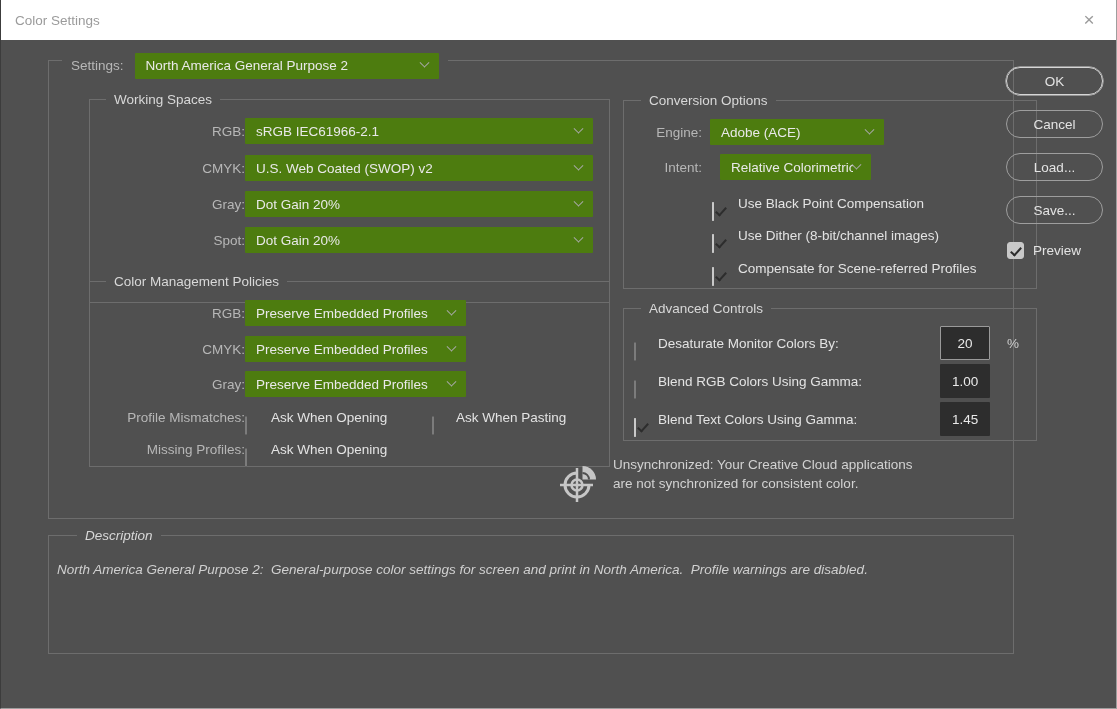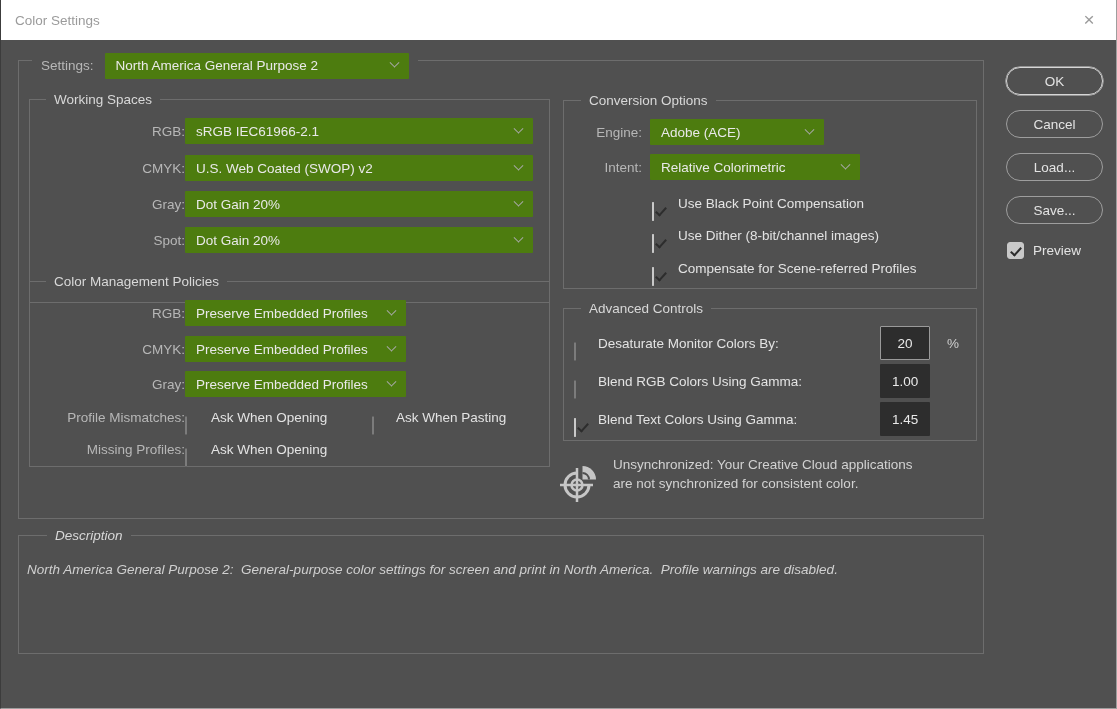--- a/index.html
+++ b/index.html
@@ -20,21 +20,21 @@
   .titlebar .title { margin-left:14px; font-size:13.5px; color:#9b9b9b; }
   .close-btn {
     position:absolute; right:6px; top:0; width:42px; height:40px;
     display:flex; align-items:center; justify-content:center;
     color:#9b9b9b; font-size:19px; cursor:default;
   }
 
   
   .body { position:absolute; left:0; top:40px; width:1115px; height:668px; }
 
-  .gbox { position:absolute; border:1px solid #6d6d6d; }
+  .gbox { position:absolute; border:1px solid #6d6d6d;margin-left:30px; }
   .gbox-legend {
     position:absolute; top:-9px; background:#505050; padding:0 8px;
     font-size:13.5px; color:#d8d8d8; white-space:nowrap; line-height:17px;
   }
 
   .row { position:absolute; left:0; right:0; height:26px; }
   .row > * { position:absolute; top:50%; transform:translateY(-50%); }
 
   .field-label { font-size:13.5px; color:#b7b7b7; text-align:right; white-space:nowrap; }
 
@@ -191,21 +191,21 @@
 
         <div class="row" style="top:18px;">
           <span class="field-label" style="left:8px; width:70px;">Engine:</span>
           <div class="dd" style="left:86px; width:174px;">
             <span class="dd-text">Adobe (ACE)</span>
             <span class="chev"></span>
           </div>
         </div>
         <div class="row" style="top:53px;">
           <span class="field-label" style="left:8px; width:70px;">Intent:</span>
-          <div class="dd" style="left:86px; width:210px;">
+          <div class="dd" style="left:96px; width:151px;">
             <span class="dd-text">Relative Colorimetric</span>
             <span class="chev"></span>
           </div>
         </div>
 
         <div class="row" style="top:92px; height:20px;">
           <span class="cb checked" style="left:88px;"></span>
           <span class="cb-label" style="left:114px;">Use Black Point Compensation</span>
         </div>
         <div class="row" style="top:124px; height:20px;">

